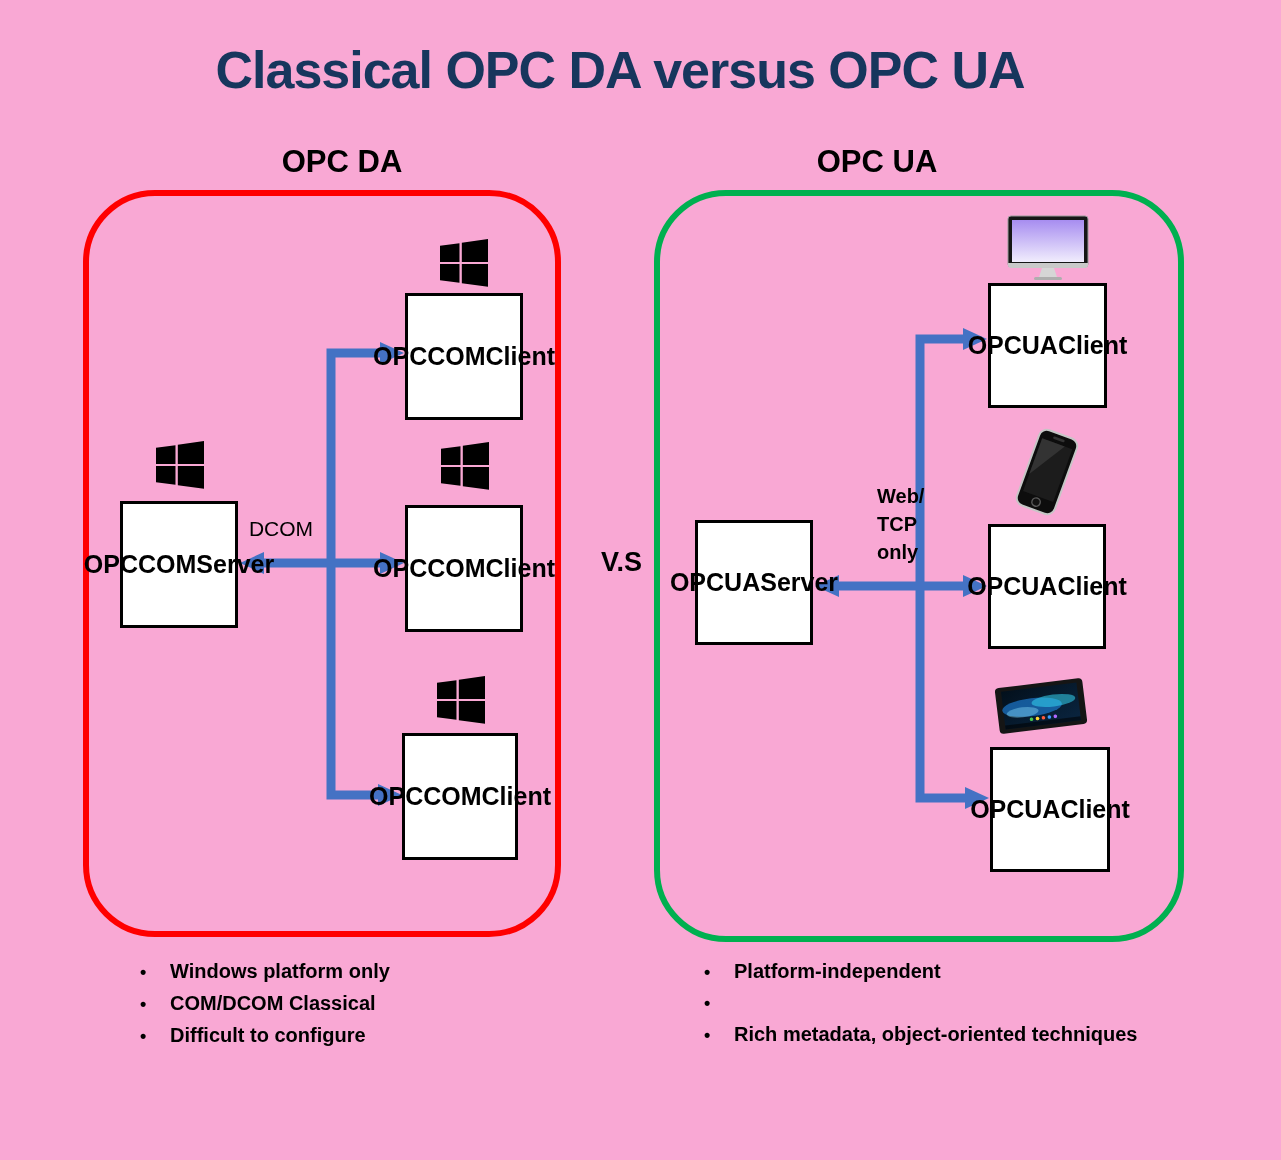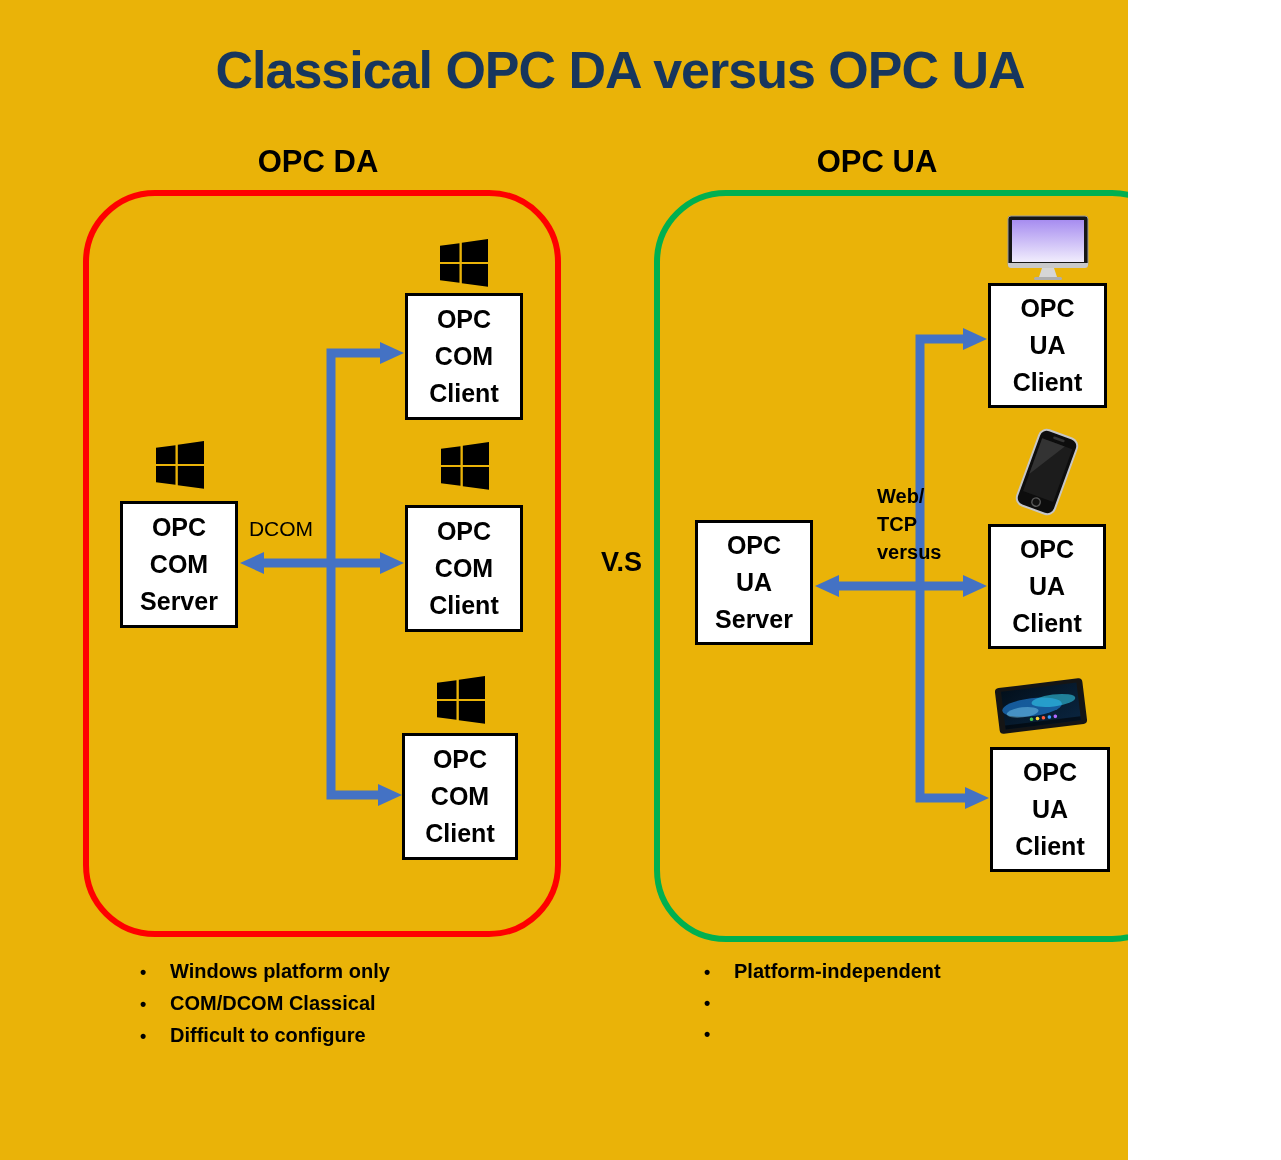--- a/index.html
+++ b/index.html
@@ -1,37 +1,37 @@
 <!DOCTYPE html>
 <html><head>
 <meta charset="utf-8">
 <style>
   html,body{margin:0;padding:0;background:#ffffff;}
   #stage{
-    position:relative;width:1128px;height:1160px;background:#eab308;overflow:hidden;
+    position:relative;width:1281px;height:1160px;background:#f9a8d4;overflow:hidden;
     font-family:"Liberation Sans",sans-serif;color:#000;
   }
   .abs{position:absolute;}
   #title{
     left:120px;top:40px;width:1000px;text-align:center;
     font-size:52px;font-weight:bold;letter-spacing:-1px;color:#17365D;
   }
   .panel-header{
     top:144px;width:220px;text-align:center;font-size:31px;font-weight:bold;color:#000;
   }
-  #left-header{left:208px;}
+  #left-header{left:232px;}
   #right-header{left:767px;text-align:center;}
   .panel{
     box-sizing:border-box;border-radius:72px;background:transparent;
   }
   #left-panel{left:83px;top:190px;width:478px;height:747px;border:6px solid #FF0000;}
   #right-panel{left:654px;top:190px;width:530px;height:752px;border:6px solid #00B050;}
   .node{
     box-sizing:border-box;border:3px solid #000;background:#fff;
-    display:flex;flex-direction:column;align-items:center;justify-content:center;
+    display:flex;flex-direction:row;align-items:center;justify-content:center;
     font-weight:bold;font-size:25px;line-height:37px;text-align:center;
   }
   
   #l-server {left:120px;top:501px;width:118px;height:127px;}
   #l-client1{left:405px;top:293px;width:118px;height:127px;}
   #l-client2{left:405px;top:505px;width:118px;height:127px;}
   #l-client3{left:402px;top:733px;width:116px;height:127px;}
   
   #r-server {left:695px;top:520px;width:118px;height:125px;}
   #r-client1{left:988px;top:283px;width:119px;height:125px;}
@@ -189,21 +189,21 @@
     <span>OPC</span>
     <span>UA</span>
     <span>Client</span>
   </div>
 
   <div id="dcom-label" class="abs">DCOM</div>
   <div id="vs-label" class="abs">V.S</div>
   <div id="webtcp-label" class="abs">
     <div>Web/</div>
     <div>TCP</div>
-    <div>versus</div>
+    <div>only</div>
   </div>
 
   <div id="left-bullets" class="abs bullet-list">
     <div class="bullet-row">
       <span class="dot">•</span>
       <span class="bspace"></span>
       <span>Windows platform only</span>
     </div>
     <div class="bullet-row">
       <span class="dot">•</span>
@@ -223,16 +223,17 @@
       <span class="bspace"></span>
       <span>Platform-independent</span>
     </div>
     <div class="bullet-row">
       <span class="dot">•</span>
       <span class="bspace"></span>
     </div>
     <div class="bullet-row">
       <span class="dot">•</span>
       <span class="bspace"></span>
+      <span>Rich metadata, object-oriented techniques</span>
     </div>
   </div>
 
 </div>
 
 </body></html>

